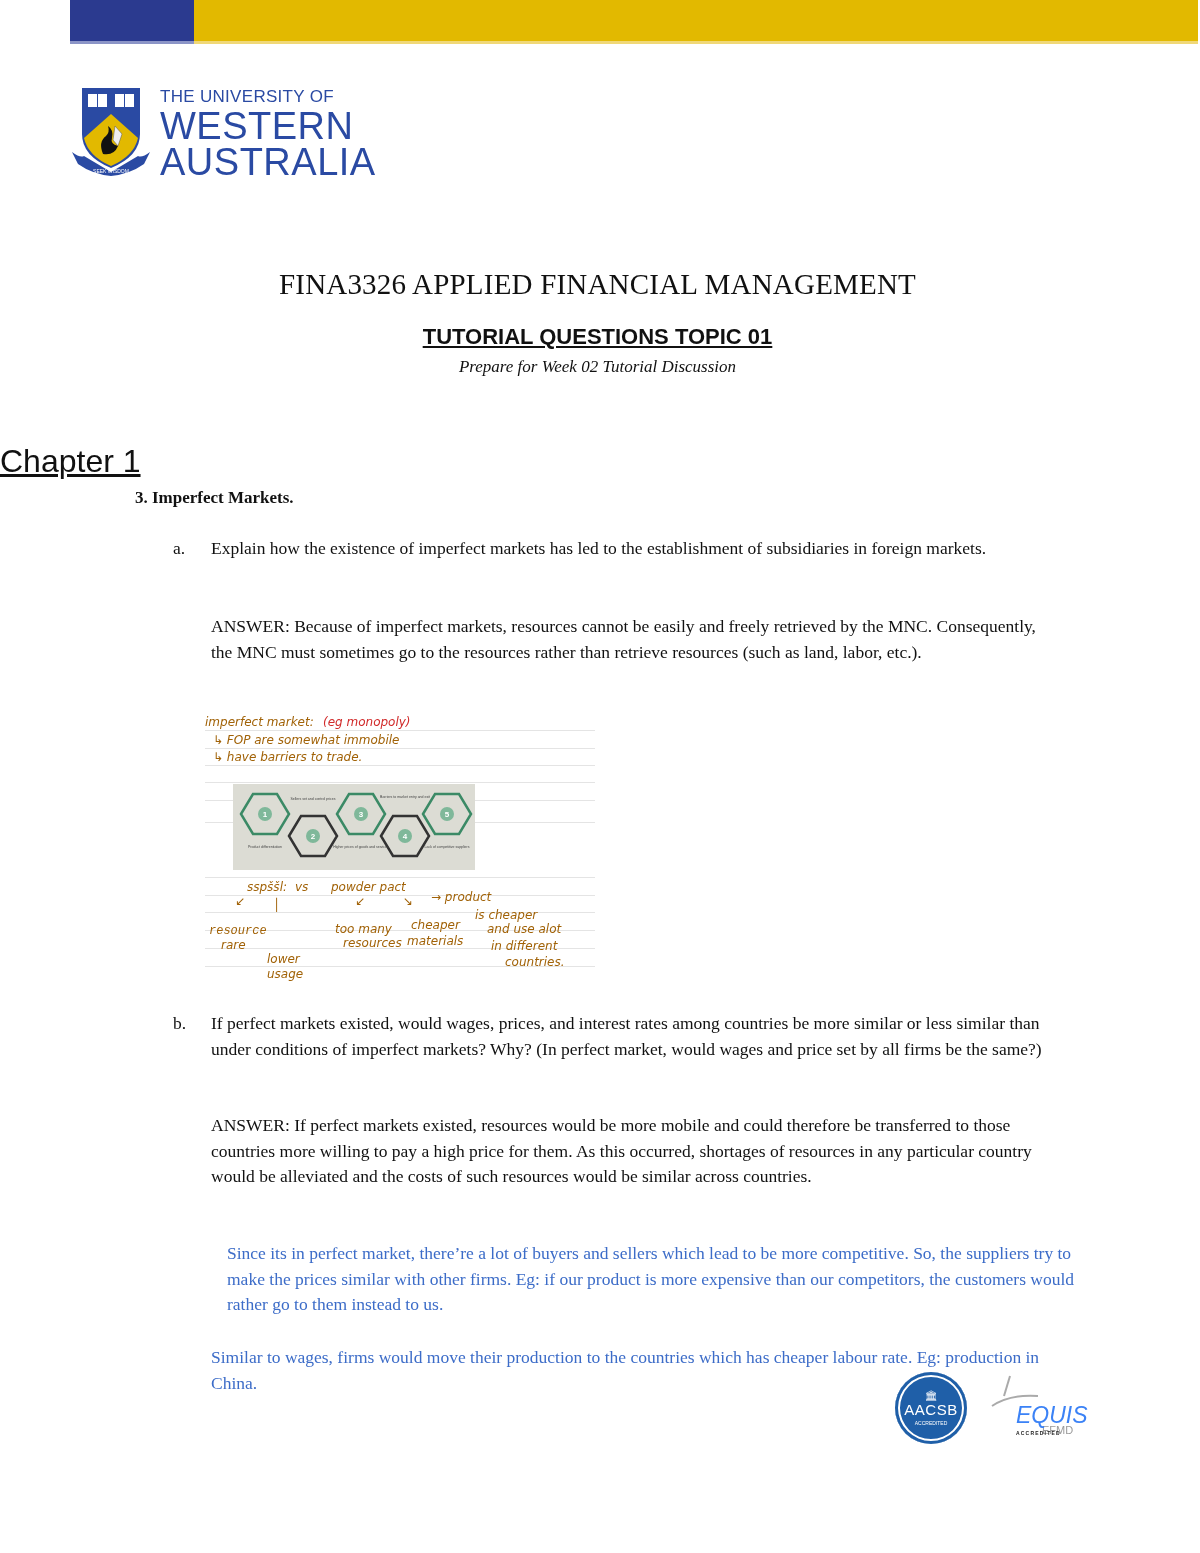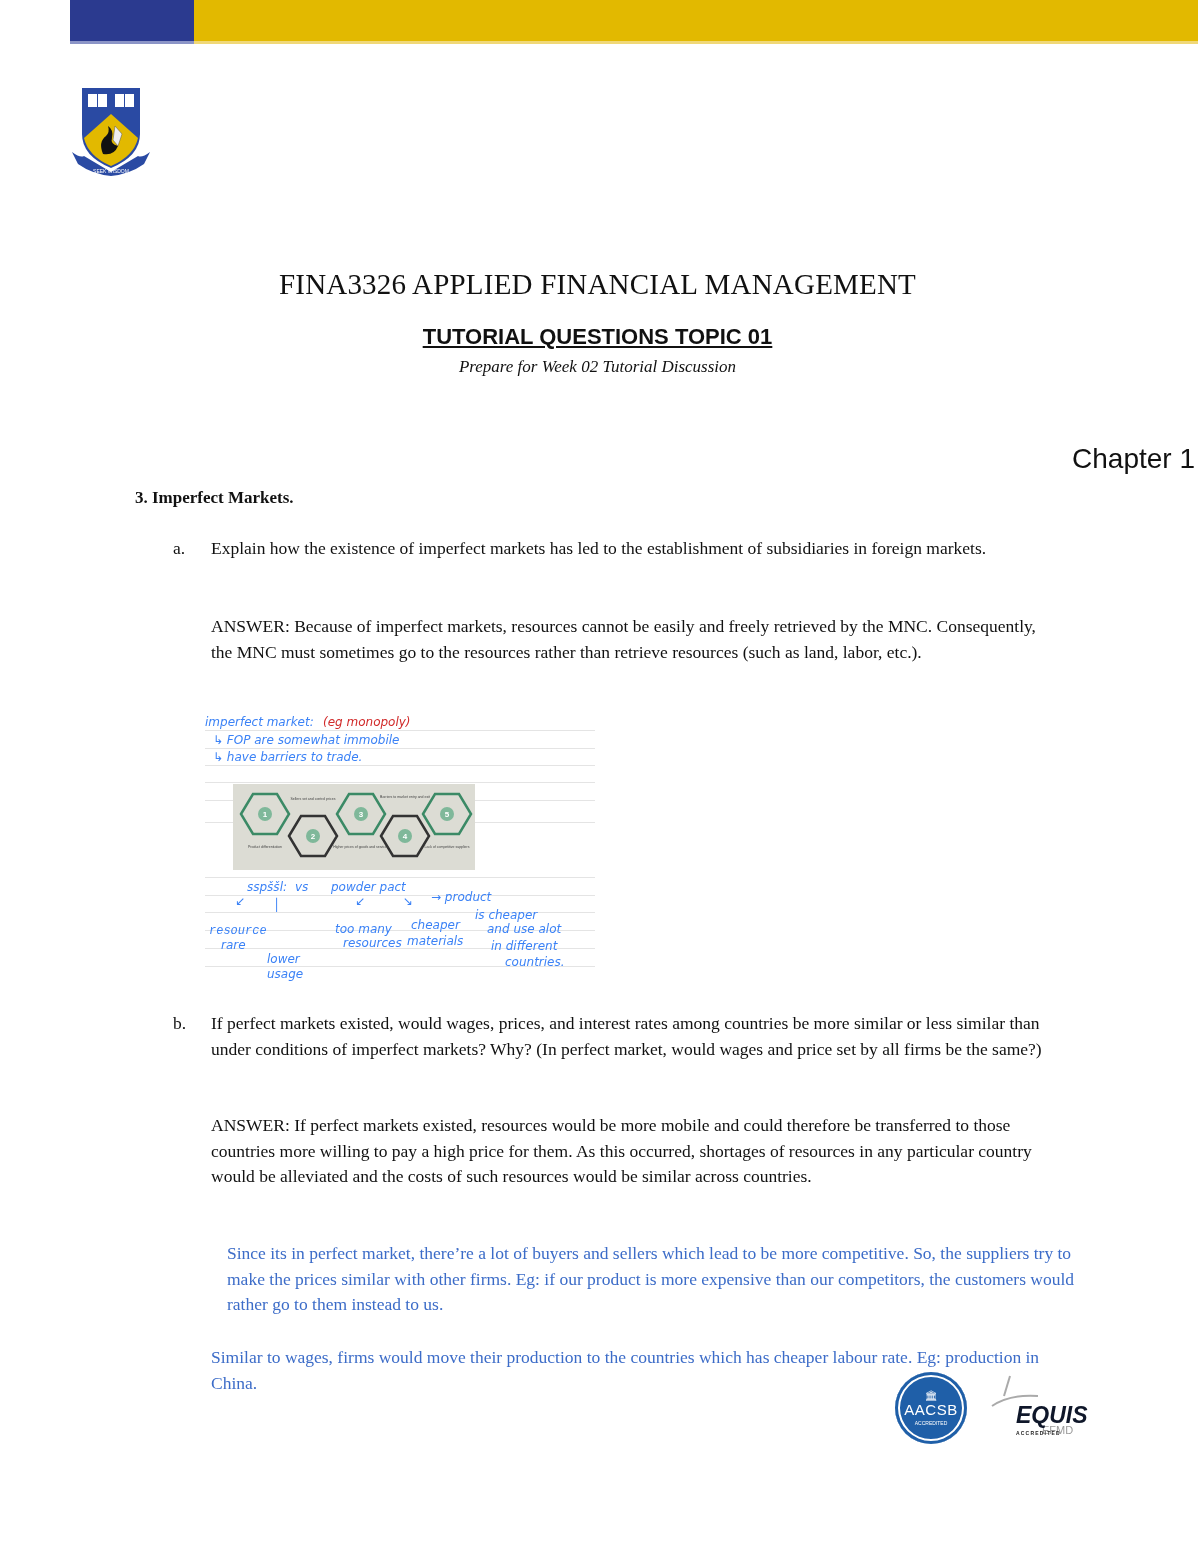--- a/index.html
+++ b/index.html
@@ -12,41 +12,41 @@
     .logo { position: absolute; left: 70px; top: 84px; width: 280px; height: 95px; display:flex; align-items:flex-start; }
     .crest { width: 82px; height: 95px; position: relative; }
     .logo-text { margin-left: 8px; color: #2a4aa3; font-family: "Liberation Sans", sans-serif; line-height: 1; }
     .logo-text .l1 { font-size: 17px; letter-spacing: 0.3px; margin-top: 4px; }
     .logo-text .l2 { font-size: 38px; letter-spacing: 0.5px; margin-top: 2px; }
     .logo-text .l3 { font-size: 38px; letter-spacing: 0.5px; margin-top: -2px; }
 
     .course-title { position: absolute; top: 268px; left: 0; width: 1195px; text-align: center; font-size: 29px; letter-spacing: 0.2px; }
     .tut-title { position: absolute; top: 324px; left: 0; width: 1195px; text-align: center; font-family: "Liberation Sans", sans-serif; font-weight: bold; font-size: 22px; text-decoration: underline; }
     .tut-sub { position: absolute; top: 357px; left: 0; width: 1195px; text-align: center; font-style: italic; font-size: 17px; }
-    .chapter { position: absolute; top: 443px; left: 0; width: 1195px; text-align: right; font-family: "Liberation Sans", sans-serif; font-size: 28px; }
+    .chapter { position: absolute; top: 443px; left: 0; width: 1195px; text-align: left; font-family: "Liberation Sans", sans-serif; font-size: 32px; text-decoration: underline; }
     .q-heading { position: absolute; top: 488px; left: 135px; font-weight: bold; font-size: 17px; }
 
     .item { position: absolute; left: 173px; width: 880px; font-size: 17.5px; line-height: 25.5px; }
     .item .marker { position: absolute; left: 0; top: 0; }
     .item .body { position: absolute; left: 38px; width: 850px; }
     .para { position: absolute; left: 211px; width: 850px; font-size: 17.5px; line-height: 25.5px; }
     .blue-text { color: #3c6cc8; }
 
     .notes { position: absolute; left: 205px; top: 712px; width: 390px; height: 270px; background: #fff; }
     .notes .rule { position: absolute; left: 0; width: 390px; height: 1px; background: #e4e4e4; }
-    .hw { position: absolute; font-family: "DejaVu Sans", sans-serif; font-size: 12px; color: #3b82f6; white-space: nowrap; font-style: italic; }
+    .hw { position: absolute; font-family: "DejaVu Sans", sans-serif; font-size: 12px; color: #a16207; white-space: nowrap; font-style: italic; }
     .hw.red { color: #d12a2a; }
     .hexbox { position: absolute; left: 28px; top: 72px; width: 242px; height: 86px; background: #dcdcd4; }
 
     .badge-aacsb { position: absolute; left: 895px; top: 1372px; width: 72px; height: 72px; border-radius: 50%; background: #1f5fa8; color: #fff; font-family: "Liberation Sans", sans-serif; display:flex; flex-direction:column; align-items:center; justify-content:center; box-shadow: inset 0 0 0 3px #1f5fa8, inset 0 0 0 5px #ffffff; }
     .badge-aacsb .n { font-size: 15px; letter-spacing: 0.5px; }
     .badge-aacsb .s { font-size: 5px; margin-top: 2px; }
     .equis { position: absolute; left: 990px; top: 1372px; width: 100px; height: 70px; font-family: "Liberation Sans", sans-serif; }
     .equis .efmd { position: absolute; left: 52px; top: 12px; font-size: 11px; color: #999; margin-top: 40px; }
-    .equis .eq { position: absolute; left: 26px; top: 30px; font-size: 23px; font-weight: bold; font-style: italic; color: #0f172a; }
+    .equis .eq { position: absolute; left: 26px; top: 30px; font-size: 23px; font-weight: normal; font-style: italic; color: #3b82f6; }
     .equis .acc { position: absolute; left: 26px; top: 58px; font-size: 5px; letter-spacing: 1.2px; color: #222; font-weight: bold; }
     .equis .swoosh { position: absolute; left: 0; top: 0; }
   </style>
 </head>
 <body>
 
 <div class="topbar">
   <div class="blue"></div>
   <div class="gold"></div>
 </div>
@@ -59,20 +59,25 @@
       <path d="M41 30 L68 54 Q64 72 41 82 Q18 72 14 54 Z" fill="#e2b900"></path>
       <rect x="18" y="10" width="19" height="13" fill="#fff"></rect>
       <rect x="45" y="10" width="19" height="13" fill="#fff"></rect>
       <line x1="27.5" y1="10" x2="27.5" y2="23" stroke="#2a4aa3" stroke-width="1"></line>
       <line x1="54.5" y1="10" x2="54.5" y2="23" stroke="#2a4aa3" stroke-width="1"></line>
       <path d="M33 70 Q28 58 36 52 Q40 48 38 42 Q44 46 42 54 Q40 60 48 62 Q44 72 33 70 Z" fill="#111"></path>
       <path d="M45 42 L52 50 L48 62 L43 56 Z" fill="#eee" stroke="#555" stroke-width="0.5"></path>
       <path d="M2 68 Q10 74 14 72 L41 88 L68 72 Q72 74 80 68 L74 80 Q60 90 41 92 Q22 90 8 80 Z" fill="#2a4aa3"></path>
       <text x="41" y="89" font-size="5" fill="#fff" text-anchor="middle" font-family="Liberation Sans, sans-serif">SEEK WISDOM</text>
     </svg>
+  </div>
+  <div class="logo-text">
+    <div class="l1">THE UNIVERSITY OF</div>
+    <div class="l2">WESTERN</div>
+    <div class="l3">AUSTRALIA</div>
   </div>
 </div>
 
 <div class="course-title">FINA3326 APPLIED FINANCIAL MANAGEMENT</div>
 <div class="tut-title">TUTORIAL QUESTIONS TOPIC 01</div>
 <div class="tut-sub">Prepare for Week 02 Tutorial Discussion</div>
 <div class="chapter">Chapter 1</div>
 <div class="q-heading">3. Imperfect Markets.</div>
 
 <div class="item" style="top:536px;">

